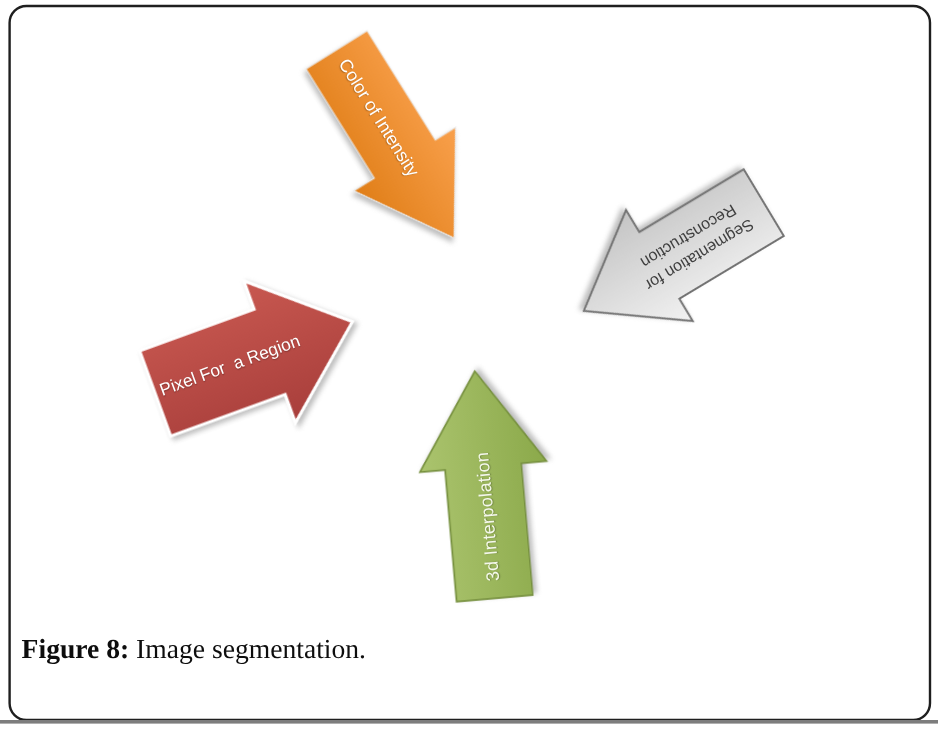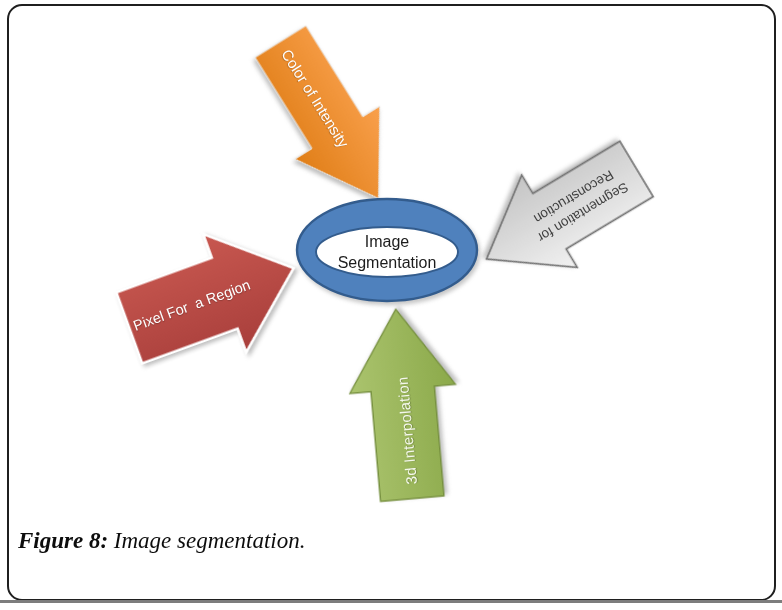--- a/index.html
+++ b/index.html
@@ -110,21 +110,20 @@
   }
   
   .caption {
     position: absolute;
     left: 18px;
     top: 528px;
     font-family: "Liberation Serif", serif;
     font-size: 23px;
     color: #0d0d0d;
     z-index: 4;
-    font-style: italic;
   }
   .caption .cap-bold { font-weight: 700; }
 </style>
 </head>
 <body>
 
 <div class="canvas">
   <div class="frame"></div>
 
   <div class="arrow arrow-gray">
@@ -162,30 +161,20 @@
         <linearGradient id="gradGreen" x1="0" y1="0" x2="0" y2="1">
           <stop offset="0" stop-color="#ABC46E"></stop>
           <stop offset="1" stop-color="#8BA94A"></stop>
         </linearGradient>
       </defs>
       <polygon points="0,24 116,24 116,0 200,60 116,120 116,96 0,96" fill="url(#gradGreen)" stroke="#77913F" stroke-width="1.4" vector-effect="non-scaling-stroke"></polygon>
     </svg>
     <div class="arrow-label">3d Interpolation</div>
   </div>
 
-  <div class="hub">
-    <svg viewBox="0 0 184 106">
-      <ellipse cx="92" cy="53" rx="90" ry="51" fill="#4F81BD" stroke="#335C8D" stroke-width="2.4"></ellipse>
-      <ellipse cx="92" cy="55" rx="71" ry="25" fill="#ffffff" stroke="#335C8D" stroke-width="2"></ellipse>
-    </svg>
-    <div class="hub-label">
-      <span>Image</span>
-      <span>Segmentation</span>
-    </div>
-  </div>
 
   <div class="arrow arrow-red">
     <svg viewBox="0 0 200 120" preserveAspectRatio="none">
       <defs>
         <linearGradient id="gradRed" x1="0" y1="0" x2="0" y2="1">
           <stop offset="0" stop-color="#C85850"></stop>
           <stop offset="1" stop-color="#A83E3B"></stop>
         </linearGradient>
       </defs>
       <polygon points="0,24 116,24 116,0 200,60 116,120 116,96 0,96" fill="url(#gradRed)" stroke="#ffffff" stroke-width="2.6" vector-effect="non-scaling-stroke"></polygon>

